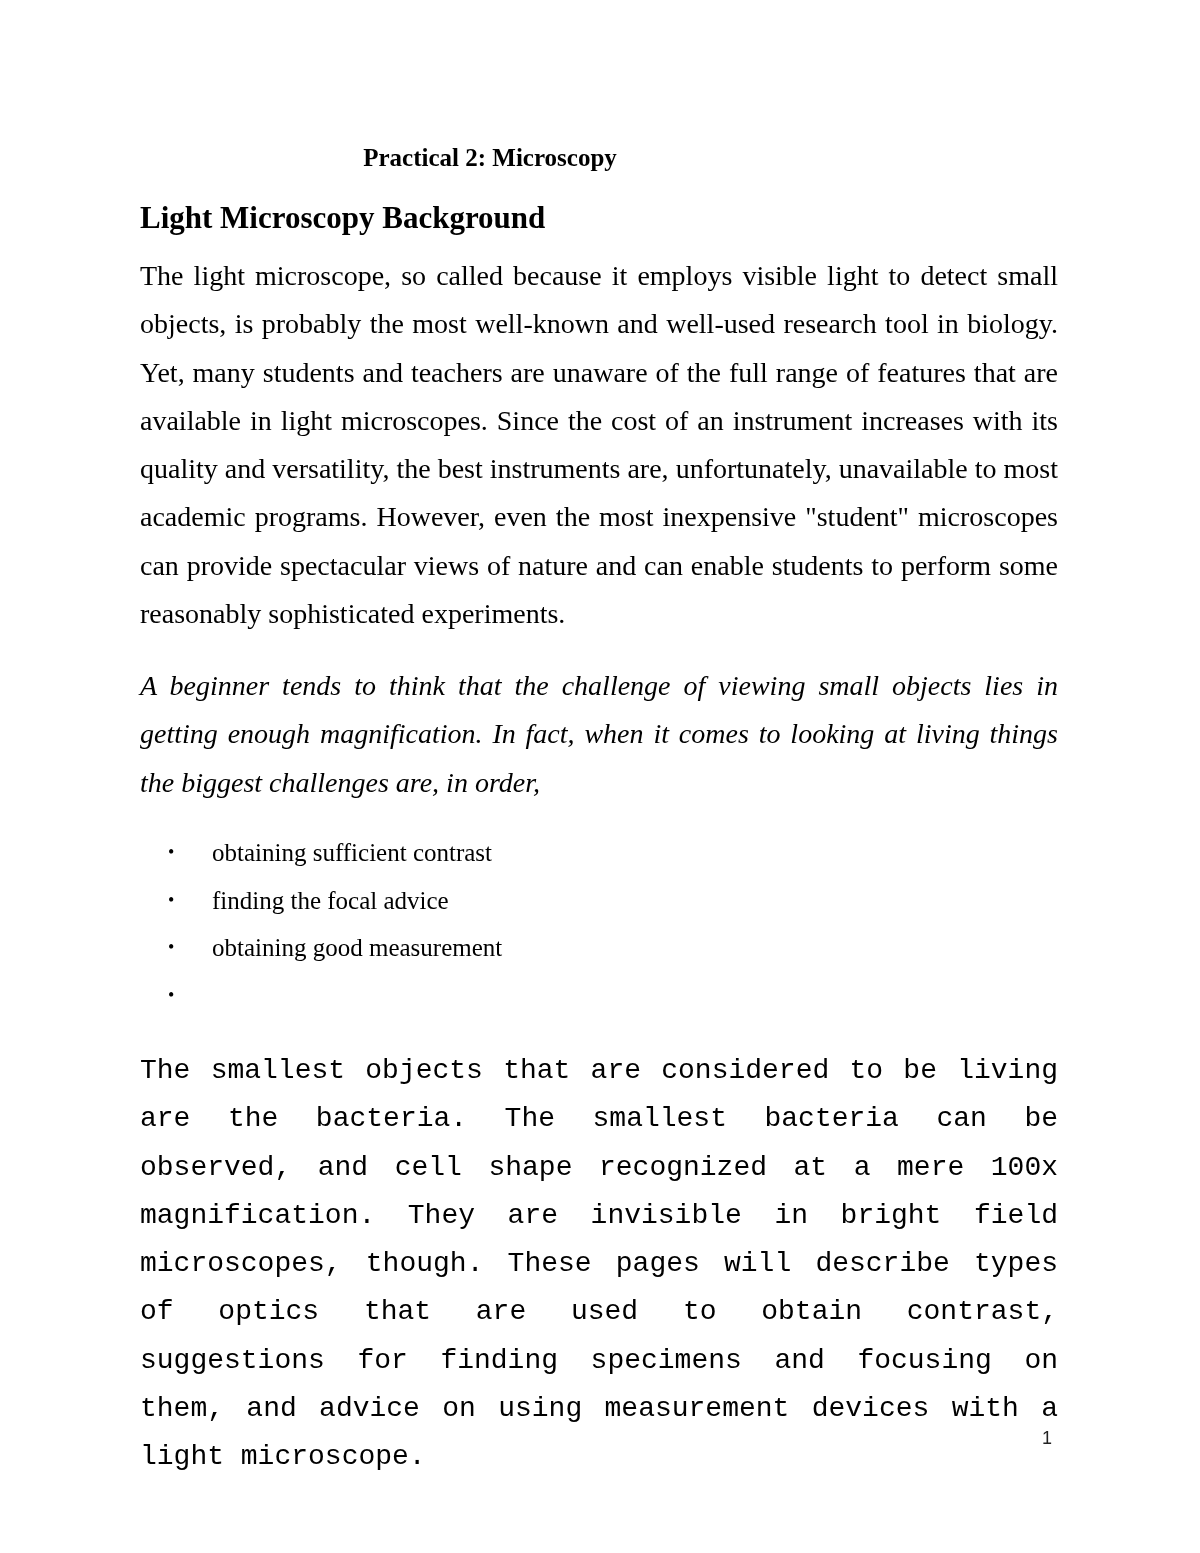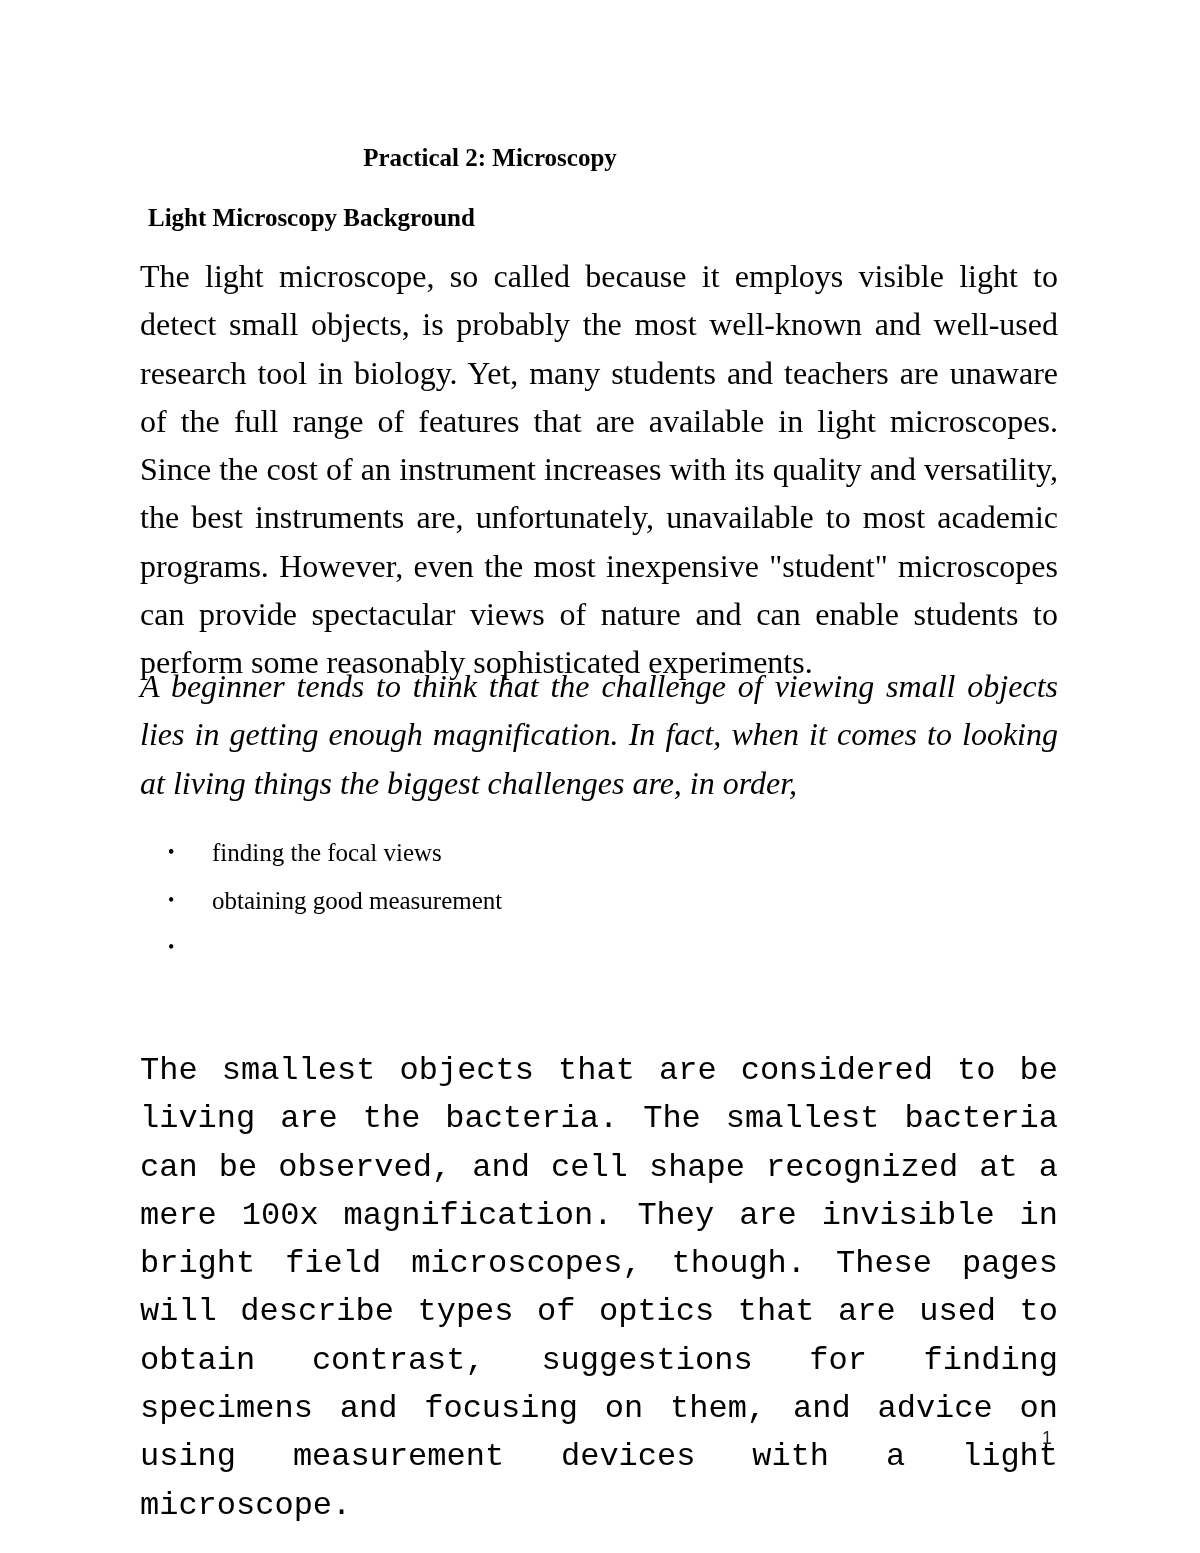--- a/index.html
+++ b/index.html
@@ -29,29 +29,28 @@
       text-align: center;
       font-weight: bold;
       font-size: 25px;
       line-height: 36px;
     }
     .section-heading {
       position: absolute;
       top: 200px;
       left: 140px;
       font-weight: bold;
-      font-size: 25px;
+      font-size: 31px;
       line-height: 36px;
-      margin-left: 8px;
     }
     .para {
       position: absolute;
       left: 140px;
       width: 918px;
-      font-size: 32px;
+      font-size: 28px;
       line-height: 48.3px;
       text-align: justify;
       margin: 0;
     }
     .para-1 { top: 252px; }
     .para-2 { top: 662px; font-style: italic; }
     .para-3 { top: 1047px; font-family: Liberation Mono, monospace; }
     .bullet-list {
       position: absolute;
       top: 829px;
@@ -90,24 +89,25 @@
 
   <div class="section-heading">Light Microscopy Background</div>
 
   <p class="para para-1">The light microscope, so called because it employs visible light to detect small objects, is probably the most well-known and well-used research tool in biology. Yet, many students and teachers are unaware of the full range of features that are available in light microscopes. Since the cost of an instrument increases with its quality and versatility, the best instruments are, unfortunately, unavailable to most academic programs. However, even the most inexpensive "student" microscopes can provide spectacular views of nature and can enable students to perform some reasonably sophisticated experiments.</p>
 
   <p class="para para-2">A beginner tends to think that the challenge of viewing small objects lies in getting enough magnification. In fact, when it comes to looking at living things the biggest challenges are, in order,</p>
 
   <ul class="bullet-list">
     <li class="bullet-item">
       <span class="bullet">•</span>
+      <span>obtaining sufficient contrast</span>
     </li>
     <li class="bullet-item">
       <span class="bullet">•</span>
-      <span>finding the focal views</span>
+      <span>finding the focal advice</span>
     </li>
     <li class="bullet-item">
       <span class="bullet">•</span>
       <span>obtaining good measurement</span>
     </li>
     <li class="bullet-item">
       <span class="bullet">•</span>
     </li>
   </ul>
 

